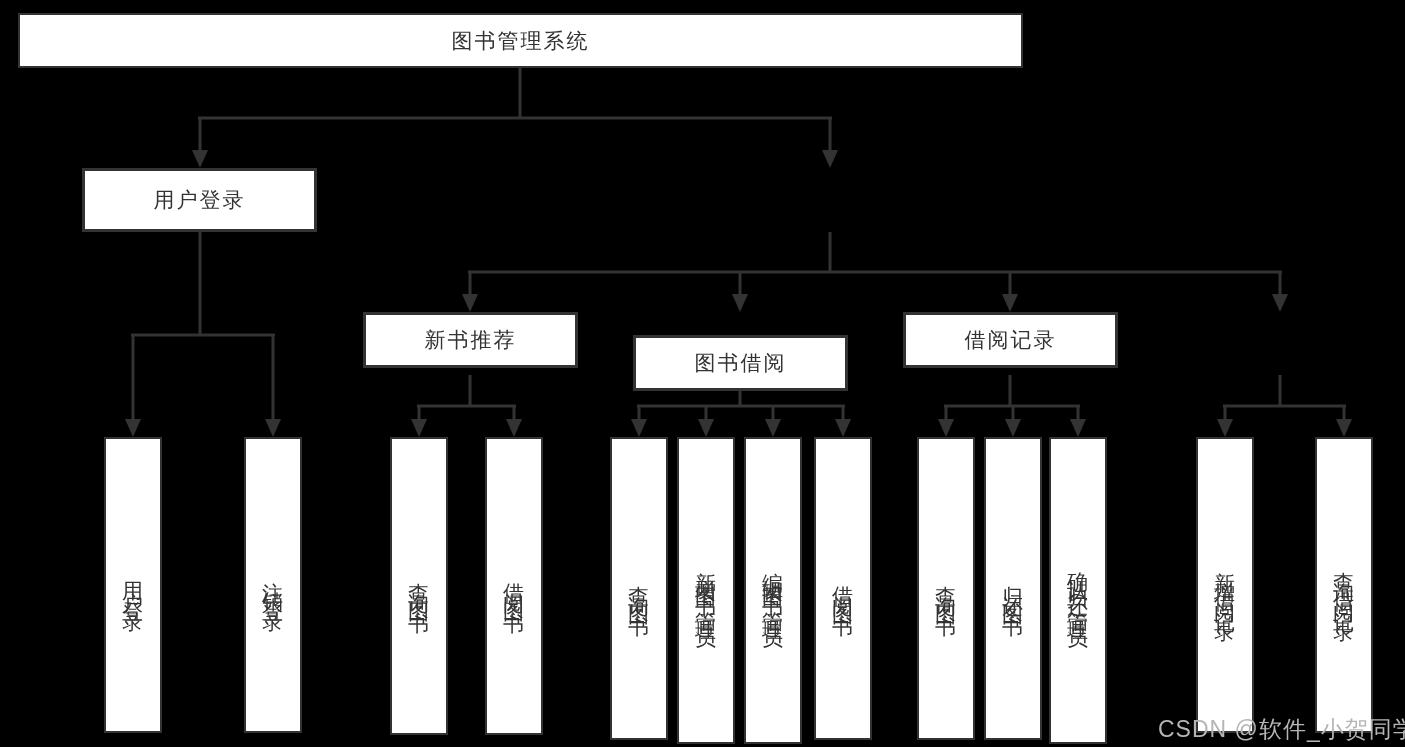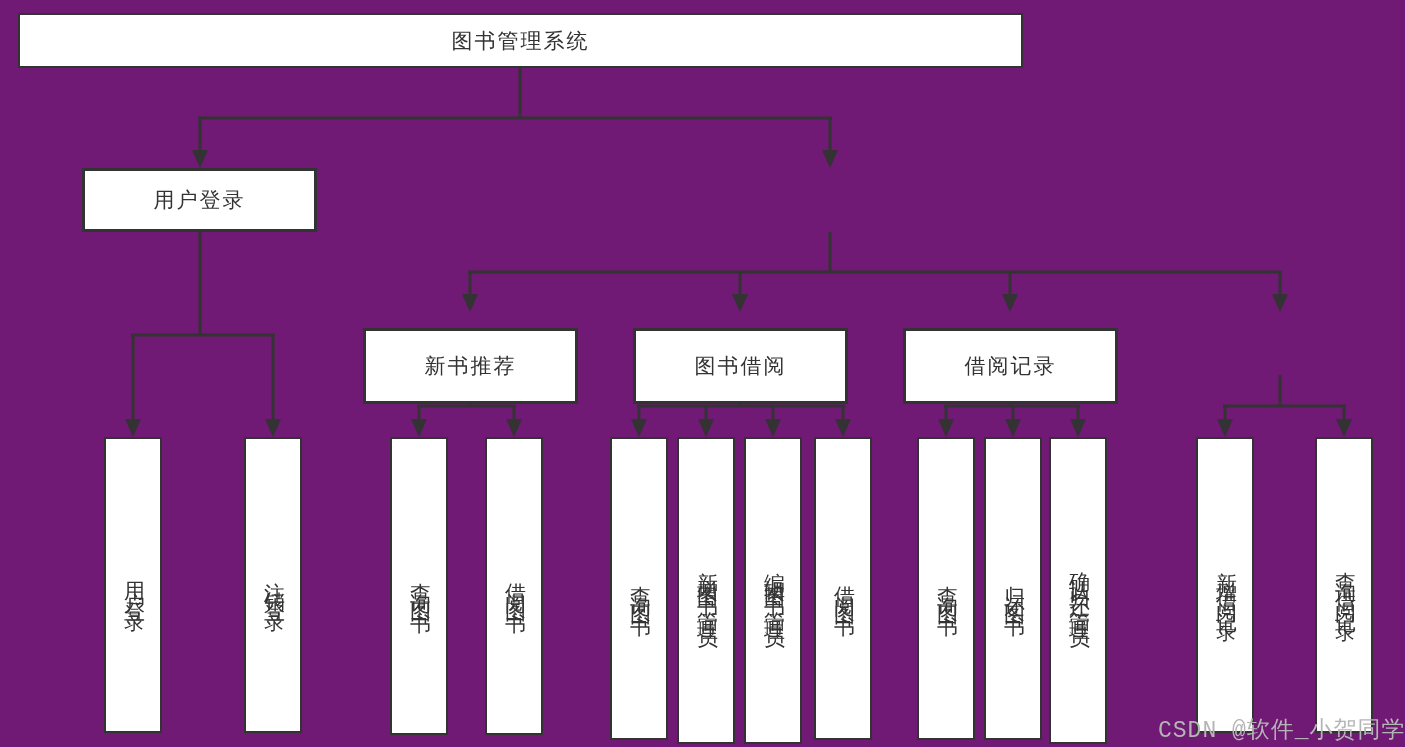--- a/index.html
+++ b/index.html
@@ -1,21 +1,21 @@
 <!DOCTYPE html>
 <html><head>
 <meta charset="utf-8">
 <style>
   html, body { margin: 0; padding: 0; background: #ffffff; }
   .canvas {
     position: relative;
     width: 1405px;
     height: 747px;
-    background: #701a75;
-    font-family: Liberation Mono, monospace;
+    background: #000000;
+    font-family: Liberation Sans, sans-serif;
     overflow: hidden;
   }
   svg.connectors {
     position: absolute;
     left: 0; top: 0;
     width: 1405px; height: 747px;
     z-index: 1;
   }
   .node {
     position: absolute;
@@ -28,23 +28,23 @@
     justify-content: center;
     z-index: 2;
     font-size: 21px;
     letter-spacing: 2px;
     white-space: nowrap;
   }
   .node.root   { left: 18px;  top: 13px;  width: 1005px; height: 55px; border-width: 2px; }
   .node.lvl2   { top: 168px; width: 235px; height: 64px; }
   .node.ulogin { left: 82px; }
   .node.bmgmt  { left: 712px; }
-  .node.lvl3   { top: 328px; width: 215px; height: 76px; }
+  .node.lvl3   { top: 312px; width: 215px; height: 56px; }
   .node.rec    { left: 363px; }
-  .node.bb     { left: 633px; }
+  .node.bb     { left: 633px; margin-top: 23px; }
   .node.cb     { left: 903px; }
   .node.br     { left: 1173px; }
   .vbox {
     position: absolute;
     box-sizing: border-box;
     background: #ffffff;
     border: 2px solid #333333;
     color: #333333;
     z-index: 2;
     top: 437px;

